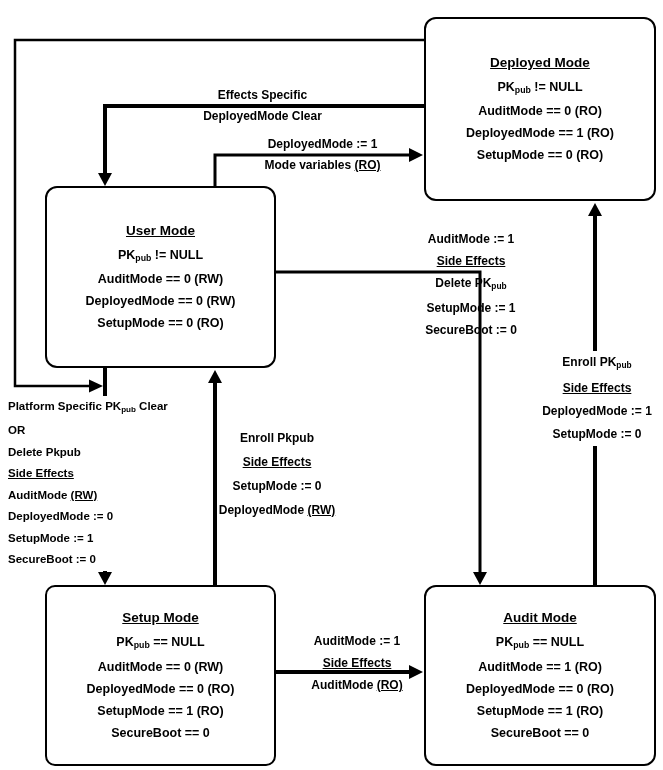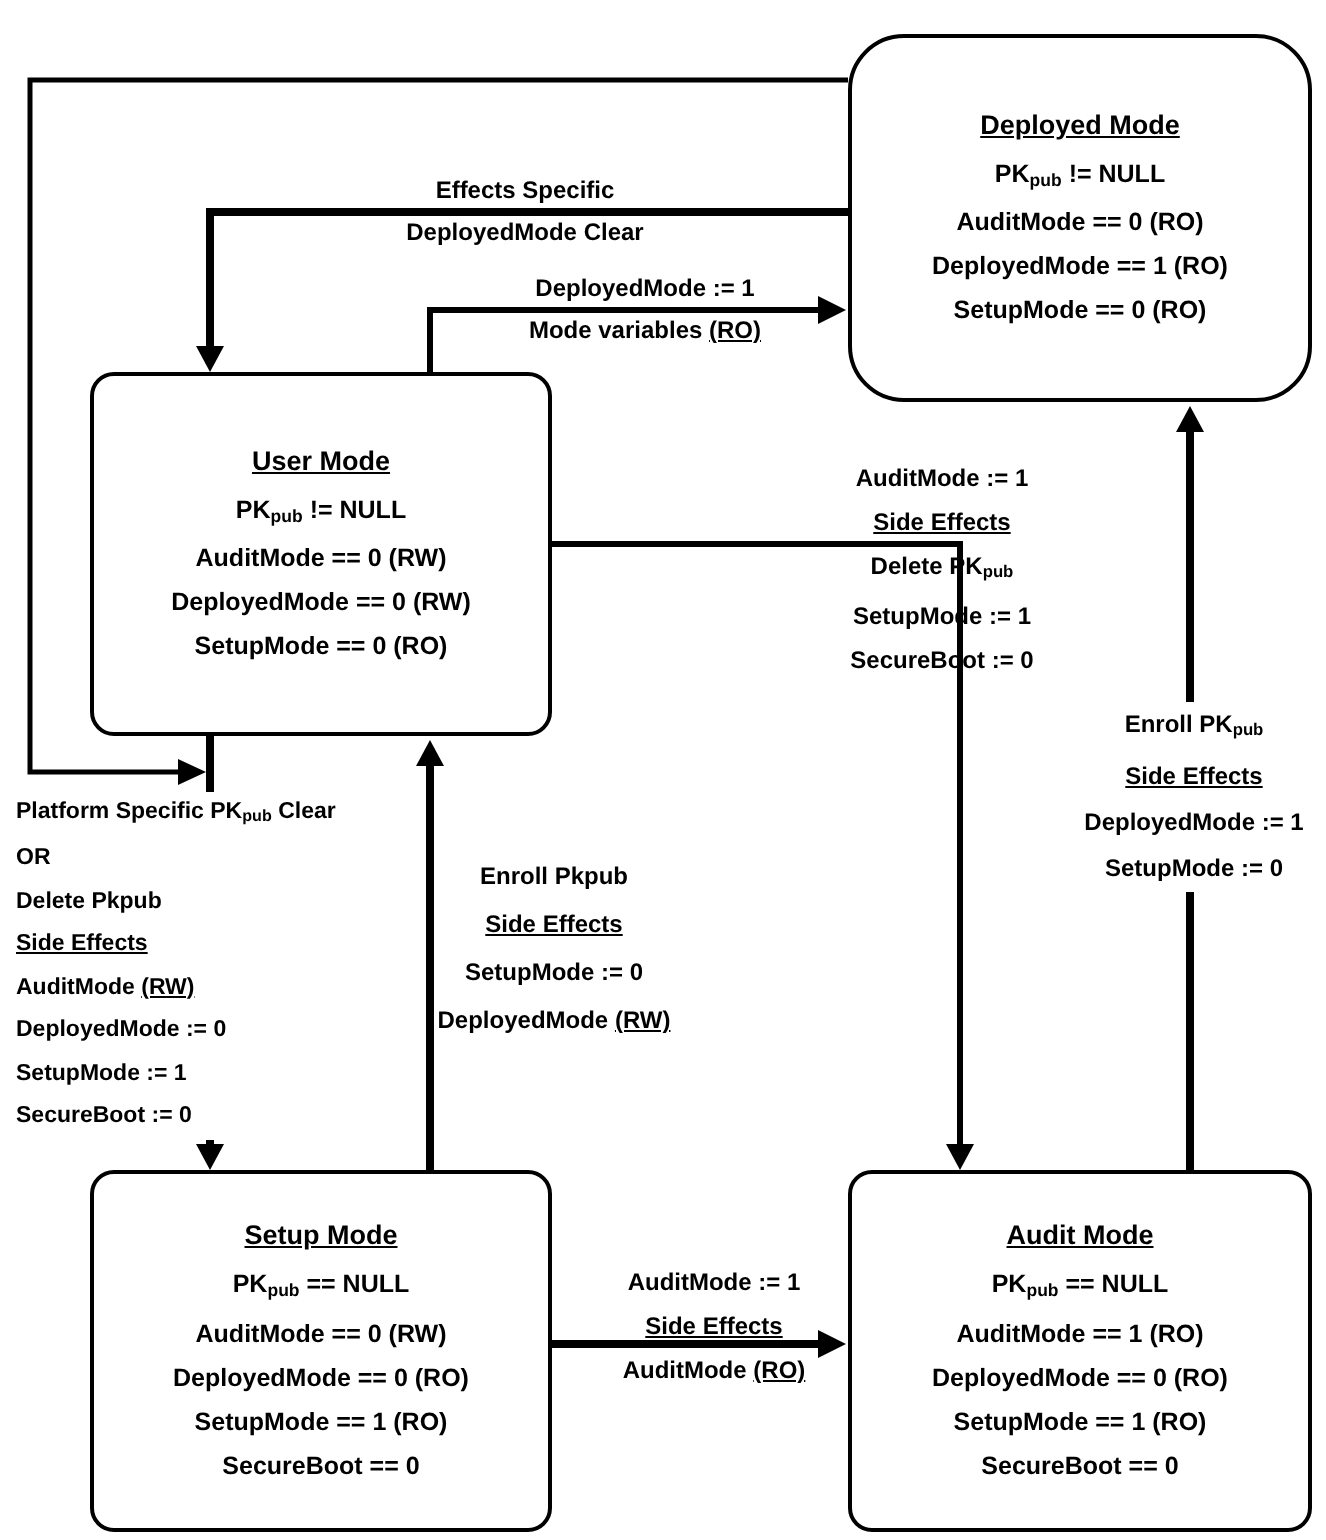--- a/index.html
+++ b/index.html
@@ -97,37 +97,37 @@
     <div class="t-row">SetupMode := 0</div>
     <div class="t-row"><span>DeployedMode </span><span class="u">(RW)</span></div>
   </div>
 
   <div class="t-label center" style="left:297px; top:630px; width:120px; line-height:22px;">
     <div class="t-row">AuditMode := 1</div>
     <div class="t-row u">Side Effects</div>
     <div class="t-row"><span>AuditMode </span><span class="u">(RO)</span></div>
   </div>
 
-  <div class="state-box" style="left:424px; top:17px; width:232px; height:184px;border-radius:28px;">
+  <div class="state-box" style="left:424px; top:17px; width:232px; height:184px;">
     <div class="state-title">Deployed Mode</div>
     <div class="state-line"><span>PK</span><sub class="sb">pub</sub><span> != NULL</span></div>
     <div class="state-line">AuditMode == 0 (RO)</div>
     <div class="state-line">DeployedMode == 1 (RO)</div>
     <div class="state-line">SetupMode == 0 (RO)</div>
   </div>
 
   <div class="state-box" style="left:45px; top:186px; width:231px; height:182px;">
     <div class="state-title">User Mode</div>
     <div class="state-line"><span>PK</span><sub class="sb">pub</sub><span> != NULL</span></div>
     <div class="state-line">AuditMode == 0 (RW)</div>
     <div class="state-line">DeployedMode == 0 (RW)</div>
     <div class="state-line">SetupMode == 0 (RO)</div>
   </div>
 
-  <div class="state-box" style="left:45px; top:585px; width:231px; height:181px;">
+  <div class="state-box" style="left:45px; top:585px; width:231px; height:181px;border-radius:10px;">
     <div class="state-title">Setup Mode</div>
     <div class="state-line"><span>PK</span><sub class="sb">pub</sub><span> == NULL</span></div>
     <div class="state-line">AuditMode == 0 (RW)</div>
     <div class="state-line">DeployedMode == 0 (RO)</div>
     <div class="state-line">SetupMode == 1 (RO)</div>
     <div class="state-line">SecureBoot == 0</div>
   </div>
 
   <div class="state-box" style="left:424px; top:585px; width:232px; height:181px;">
     <div class="state-title">Audit Mode</div>

